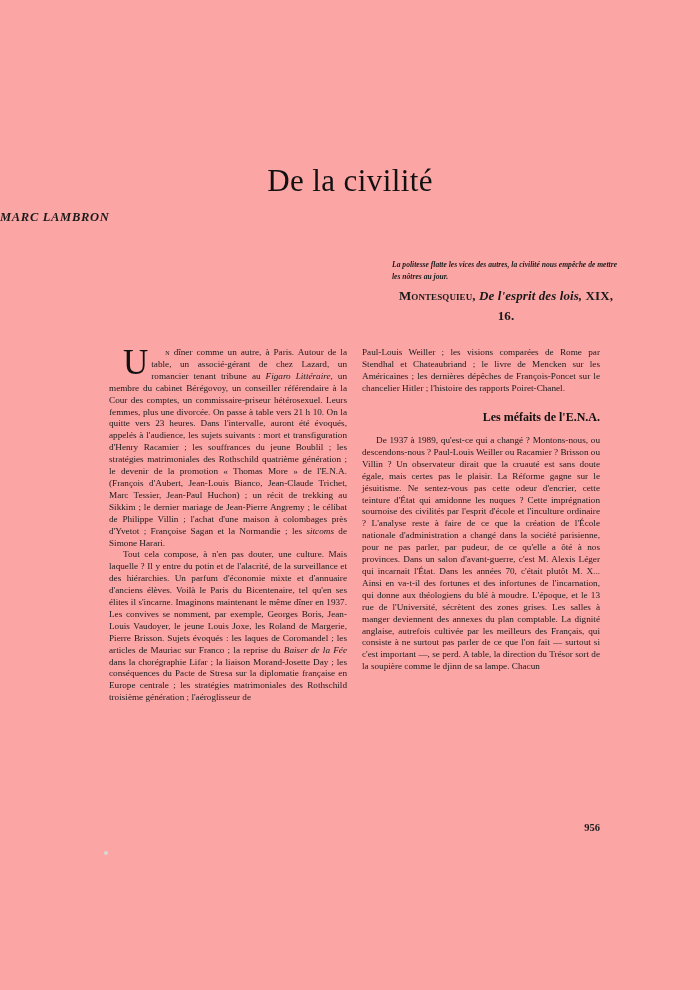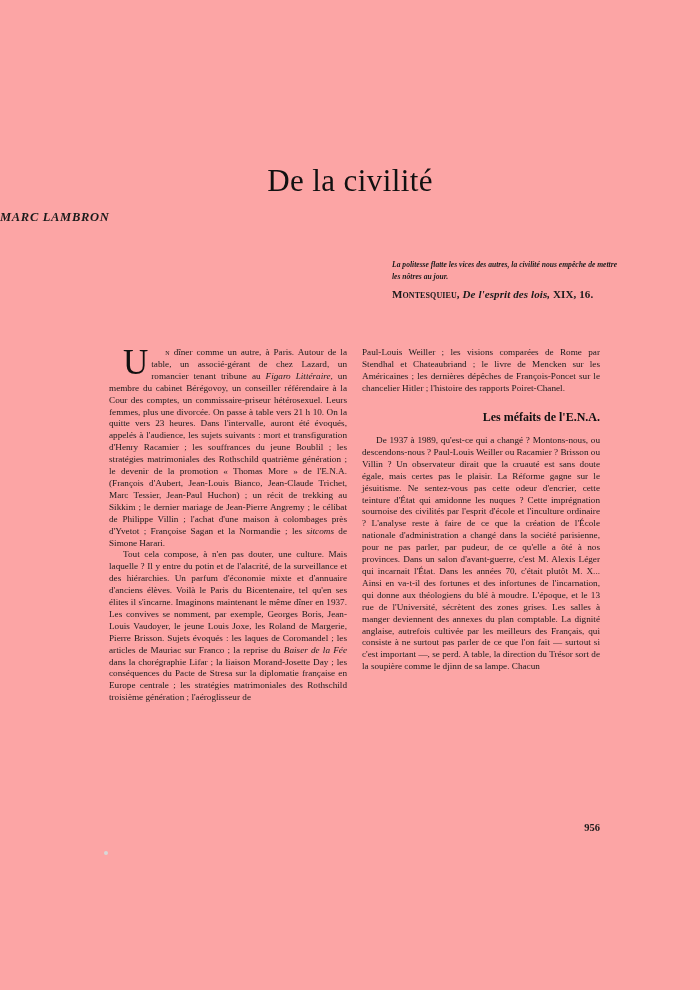--- a/index.html
+++ b/index.html
@@ -61,24 +61,24 @@
     font-style: italic;
     font-weight: 700;
     font-size: 7.6px;
     line-height: 1.55;
     text-align: left;
     color: #1a1a1a;
     margin-left: 20px;
   }
   .epigraph-source {
     margin-top: 3px;
-    text-align: left;
+    text-align: center;
     font-style: normal;
     font-weight: 700;
-    font-size: 11px;
+    font-size: 13px;
     letter-spacing: 0.1px;
   }
   .epigraph-source .smallcaps {
     font-variant: small-caps;
     font-style: normal;
   }
   .epigraph-source .work {
     font-style: italic;
   }
 

